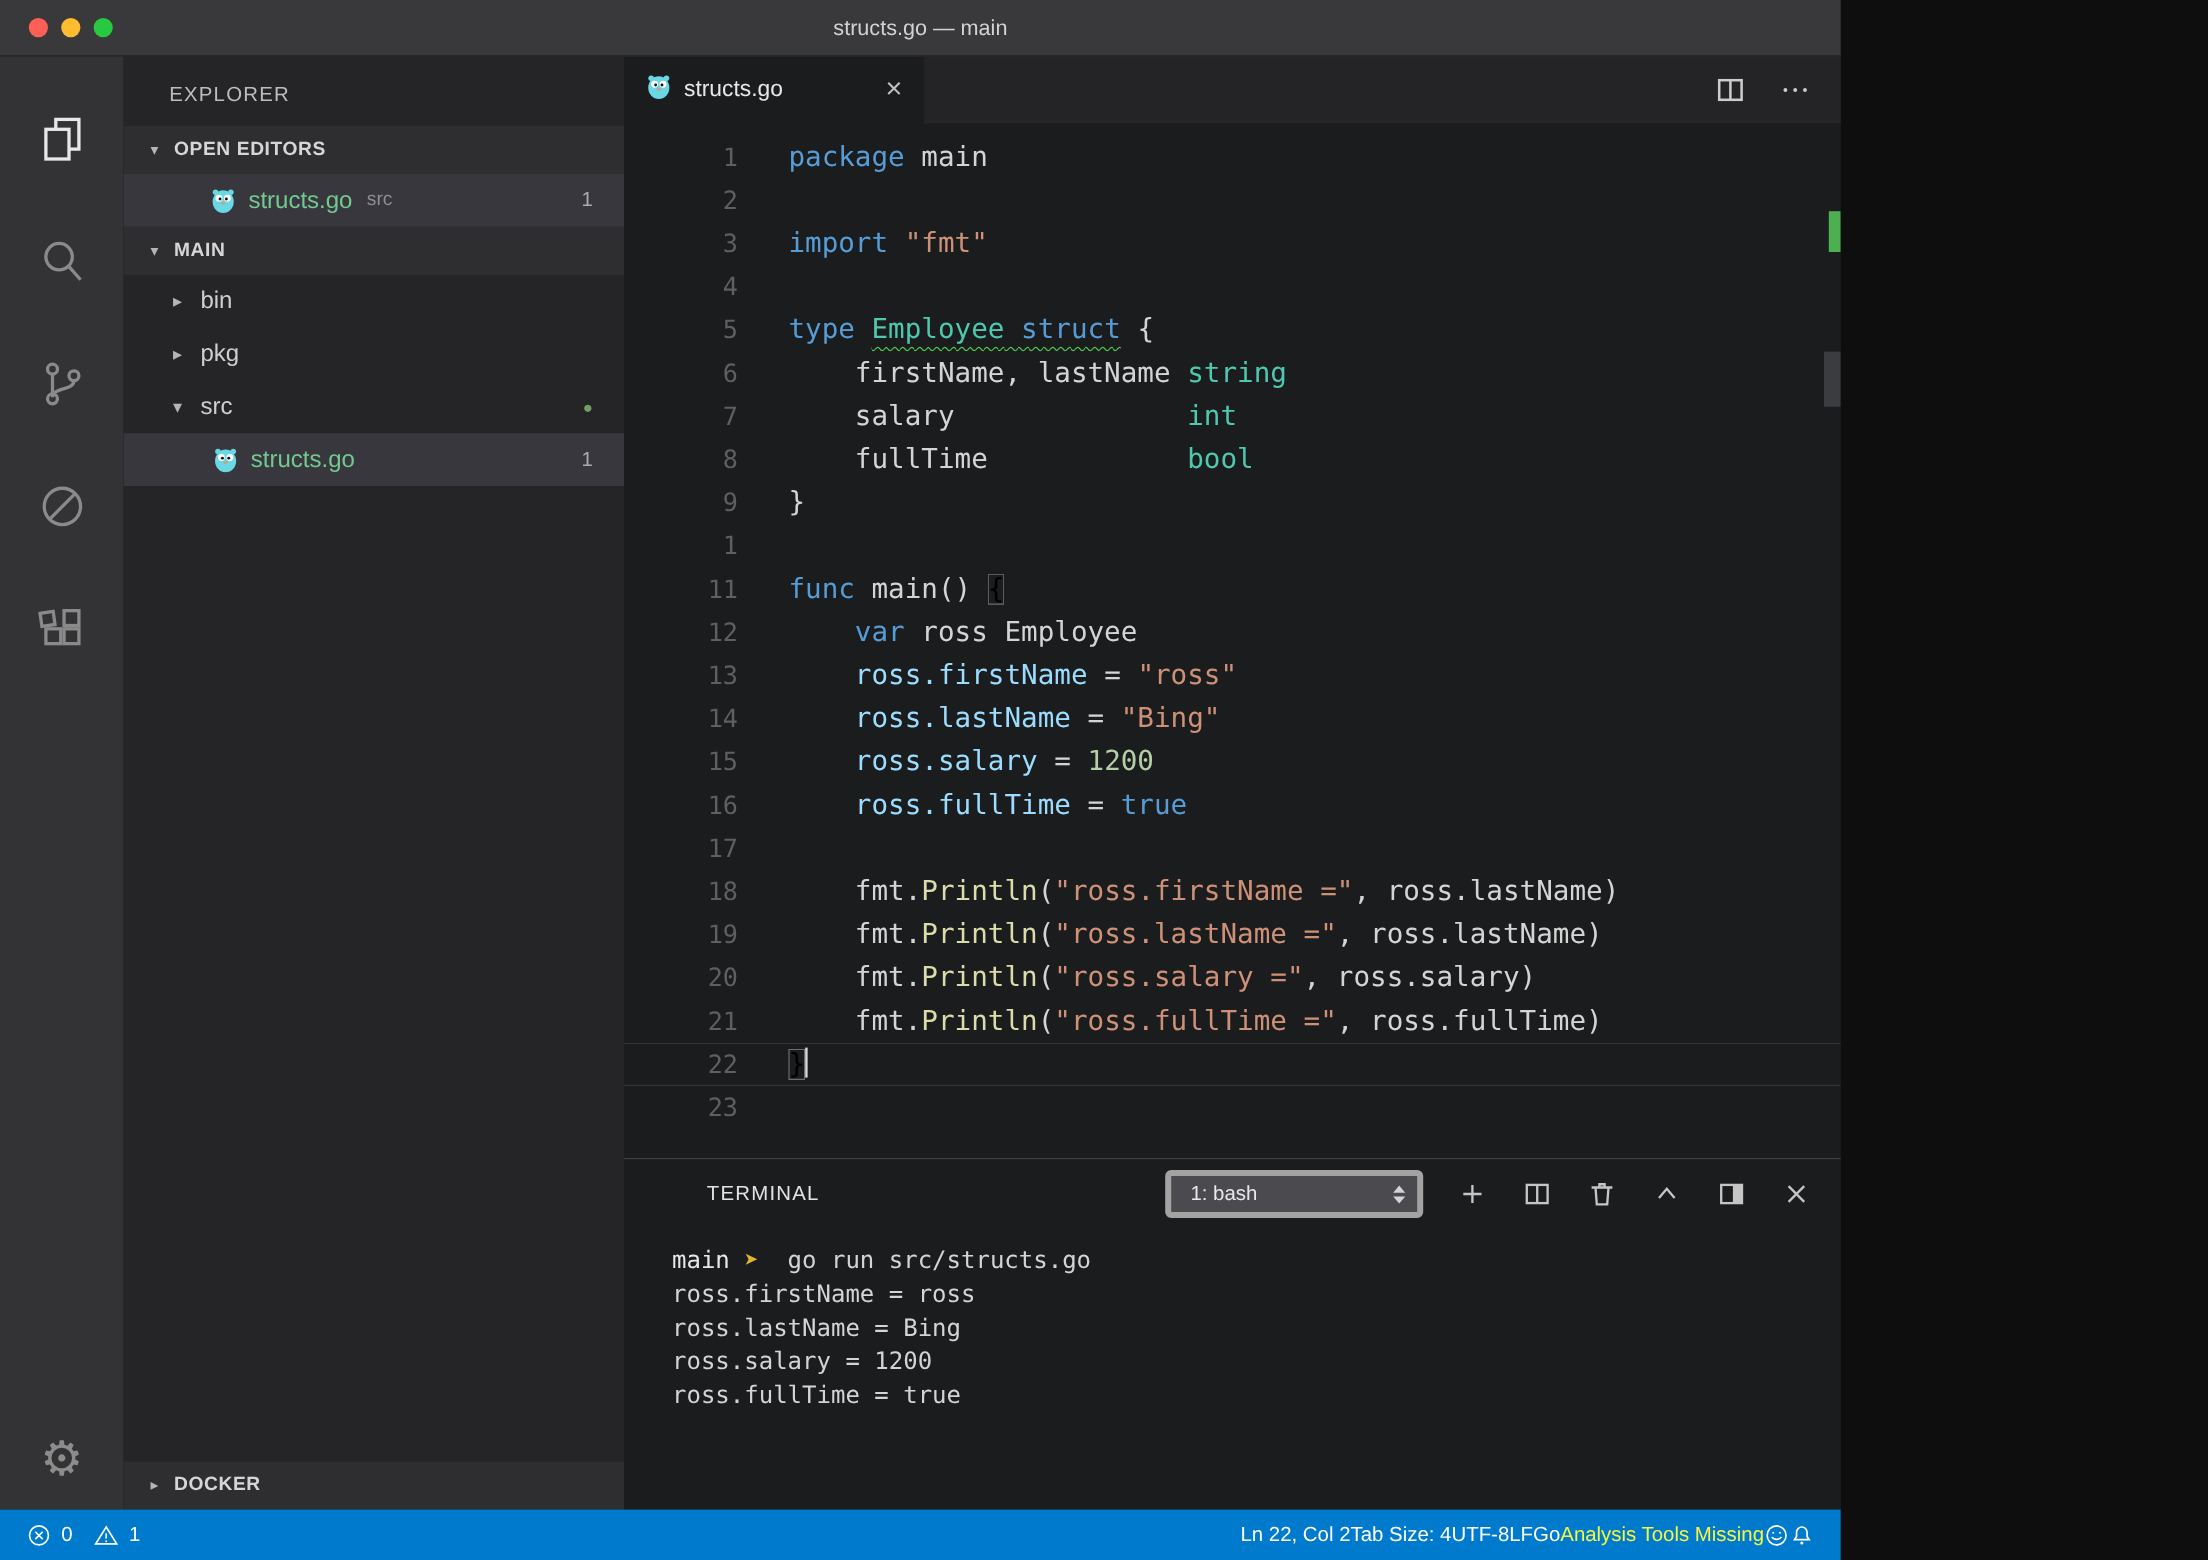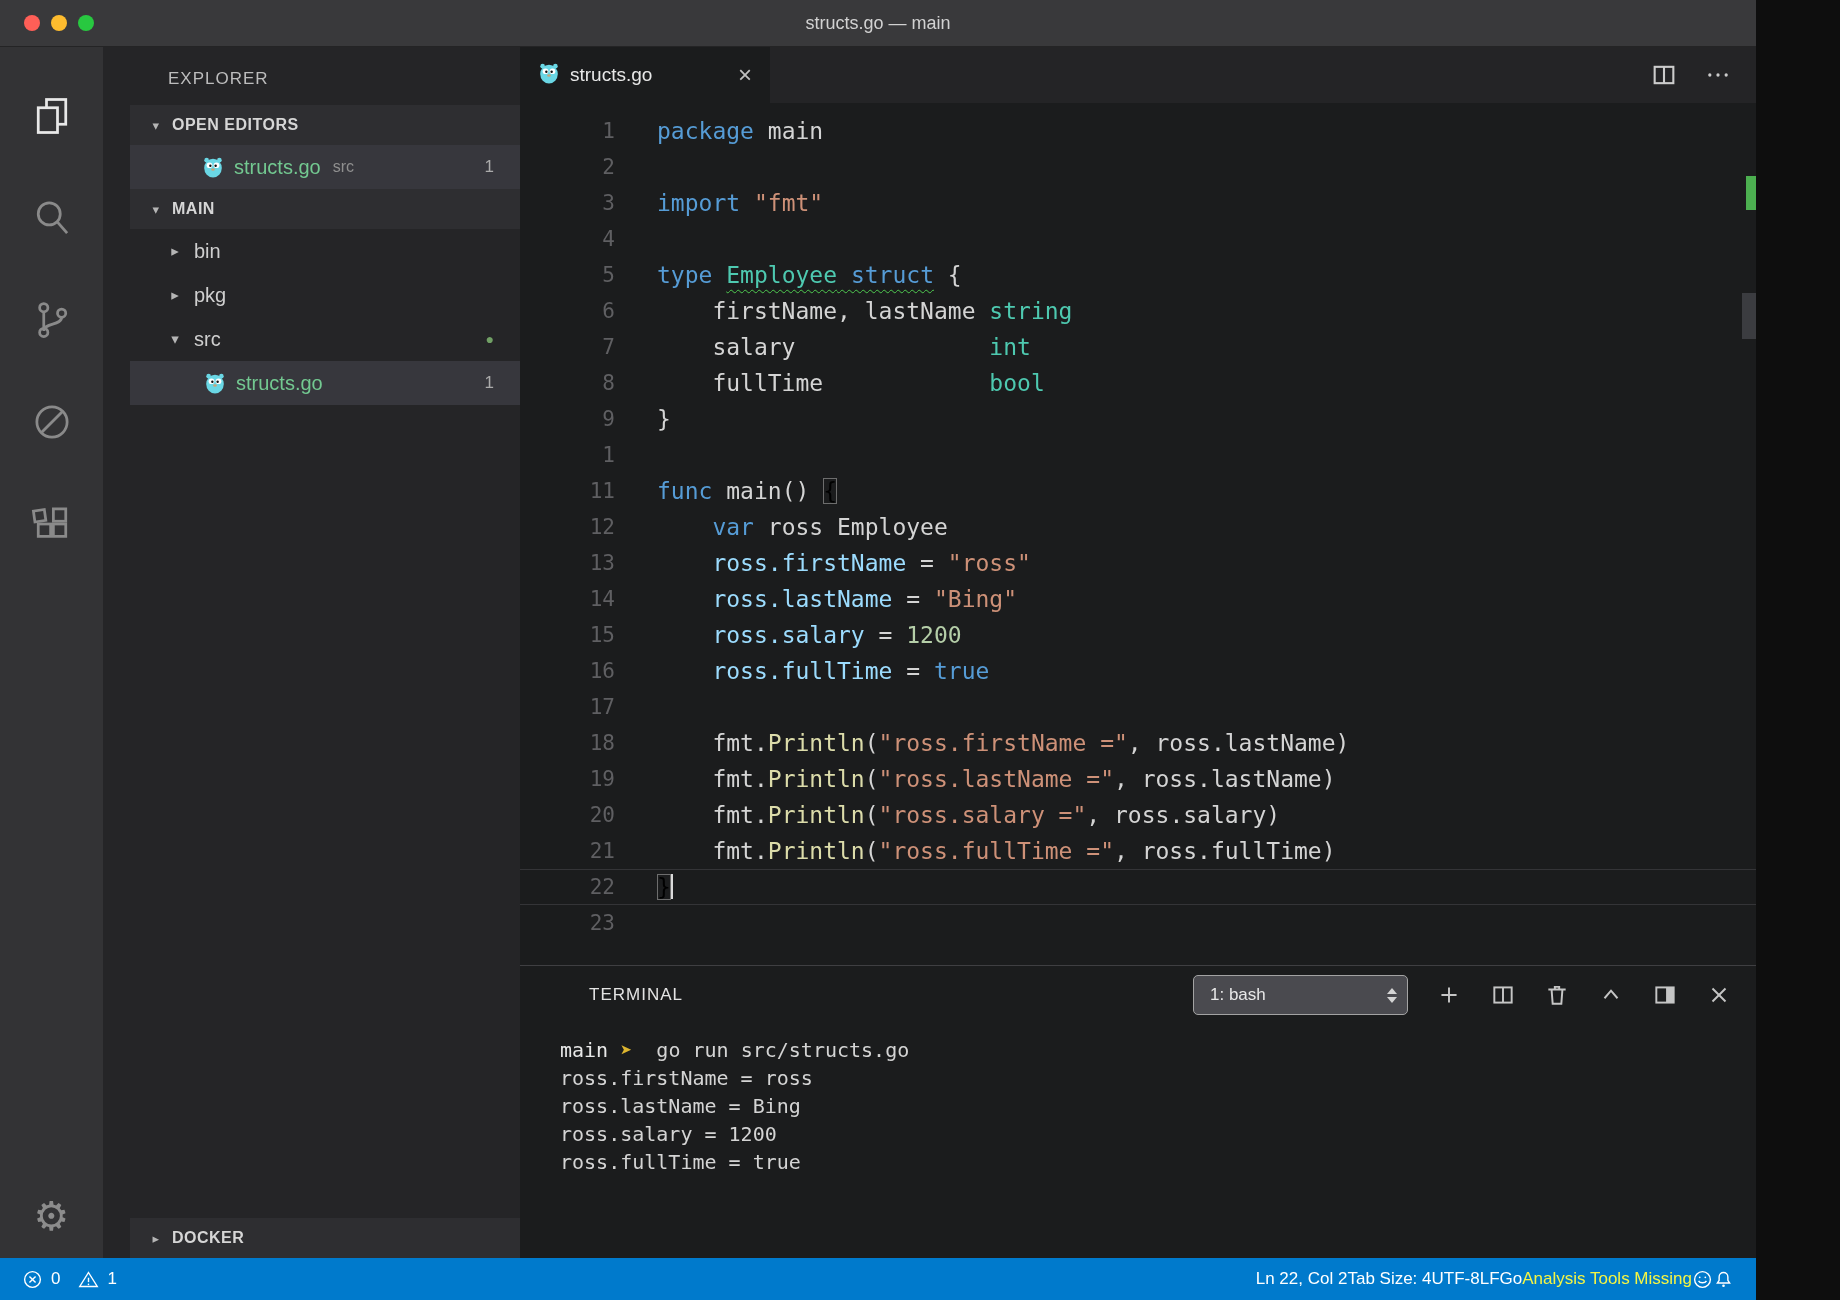--- a/index.html
+++ b/index.html
@@ -2,41 +2,41 @@
 <html style="--accent: #007acc; --keyword: #569cd6; --string: #ce9178; --type: #4ec9b0; --number: #b5cea8; --func: #dcdcaa; --variable: #9cdcfe; --file_green: #73c991; --warning_text: #f5f543; --squiggle: #4ec94f; --prompt_arrow: #ddb52f;"><head>
 <meta charset="utf-8">
 <style>
   :root{
     --accent:#007acc; --keyword:#569cd6; --string:#ce9178; --type:#4ec9b0;
     --number:#b5cea8; --func:#dcdcaa; --variable:#9cdcfe; --file_green:#73c991;
     --warning_text:#f5f543; --squiggle:#4ec94f; --prompt_arrow:#ddb52f;
   }
   *{box-sizing:border-box;}
   body{margin:0;background:#0e0e0e;font-family:"Liberation Sans","DejaVu Sans",sans-serif;}
-  .app{width:1756px;height:1300px;display:flex;flex-direction:column;overflow:hidden;background:#1b1c1d;}
+  .app{width:1534px;height:1300px;display:flex;flex-direction:column;overflow:hidden;background:#1b1c1d;}
 
   
   .titlebar{height:47px;flex:none;background:#39393b;border-bottom:1px solid #242425;
     display:flex;align-items:center;justify-content:center;position:relative;}
   .traffic{position:absolute;left:24px;top:0;height:100%;display:flex;align-items:center;gap:11px;}
   .light{width:16px;height:16px;border-radius:50%;}
   .light.red{background:#ff5f57;} .light.yellow{background:#febc2e;} .light.green{background:#28c840;}
   .title-text{color:#d2d2d2;font-size:18px;}
 
   .main{flex:1;display:flex;min-height:0;}
 
   
   .activitybar{width:103px;flex:none;background:#333335;display:flex;flex-direction:column;align-items:center;padding-top:18px;}
   .ab-item{width:100%;height:102px;display:flex;align-items:center;justify-content:center;cursor:pointer;}
   .ab-item svg{width:44px;height:44px;stroke:#8a8a8a;fill:none;stroke-width:2;}
   .ab-item.active svg{stroke:#e8e8e8;}
   .ab-settings{margin-top:auto;margin-bottom:22px;font-size:40px;color:#8c8c8c;line-height:1;cursor:pointer;font-family:"DejaVu Sans",sans-serif;}
 
   
-  .sidebar{width:417px;flex:none;background:#252527;display:flex;flex-direction:column;min-height:0;color:#cccccc;padding-left:27px;}
+  .sidebar{width:417px;flex:none;background:#252527;display:flex;flex-direction:column;min-height:0;color:#cccccc;}
   .sidebar-title{padding:22px 0 16px 38px;font-size:17px;letter-spacing:1px;color:#bdbdbd;flex:none;}
   .section-header{height:40px;flex:none;background:#2e2e31;display:flex;align-items:center;
     font-size:16px;font-weight:700;letter-spacing:.5px;color:#d6d6d6;padding-left:18px;gap:8px;cursor:pointer;}
   .sh-chevron{width:16px;text-align:center;font-size:13px;color:#b5b5b5;font-family:"DejaVu Sans",sans-serif;}
   .row{height:44px;flex:none;display:flex;align-items:center;font-size:20px;color:#cfcfcf;cursor:pointer;white-space:nowrap;}
   .row.selected{background:#37373d;}
   .row .chev{width:22px;text-align:center;font-size:15px;color:#b5b5b5;margin-right:8px;font-family:"DejaVu Sans",sans-serif;}
   .row .gopher{width:22px;height:22px;margin-right:10px;flex:none;}
   .row .label{}
   .green{color:var(--file_green);}
@@ -69,21 +69,21 @@
       text-decoration-color:var(--squiggle);text-decoration-thickness:1px;text-underline-offset:6px;}
   .ov-green{position:absolute;top:73px;right:0;width:10px;height:34px;background:#4caf50;}
   .scroll-thumb{position:absolute;top:190px;right:0;width:14px;height:46px;background:#47474c;opacity:.75;}
 
   
   .terminal{height:293px;flex:none;border-top:1px solid #3f3f42;background:#1b1c1d;display:flex;flex-direction:column;}
   .term-header{height:58px;flex:none;display:flex;align-items:center;}
   .term-title{margin-left:69px;font-size:17px;letter-spacing:1px;color:#e3e3e3;}
   .term-controls{margin-left:auto;display:flex;align-items:center;gap:28px;padding-right:24px;}
   .term-controls svg{width:26px;height:26px;stroke:#c5c5c5;fill:none;stroke-width:1.8;cursor:pointer;}
-  .shell-select{width:215px;height:40px;background:#4a4a4f;border:1px solid #a3a3a3;border-radius:5px;
+  .shell-select{width:215px;height:40px;background:#4a4a4f;border:5px solid #a3a3a3;border-radius:5px;
     display:flex;align-items:center;color:#e8e8e8;font-size:17px;padding:0 10px 0 16px;cursor:pointer;}
   .sel-arrows{margin-left:auto;display:flex;flex-direction:column;gap:3px;}
   .sel-arrows i{display:block;width:0;height:0;border-left:5px solid transparent;border-right:5px solid transparent;}
   .sel-arrows .up{border-bottom:6px solid #d4d4d4;}
   .sel-arrows .dn{border-top:6px solid #d4d4d4;}
   .term-body{padding:12px 4px 0 40px;font-family:"DejaVu Sans Mono","Liberation Mono",monospace;font-size:20px;color:#dcdcdc;}
   .term-line{height:28px;line-height:28px;white-space:pre;}
   .p{color:#e8e8e8;} .a{color:var(--prompt_arrow);} .cb{color:#b6bdc2;}
 
   

